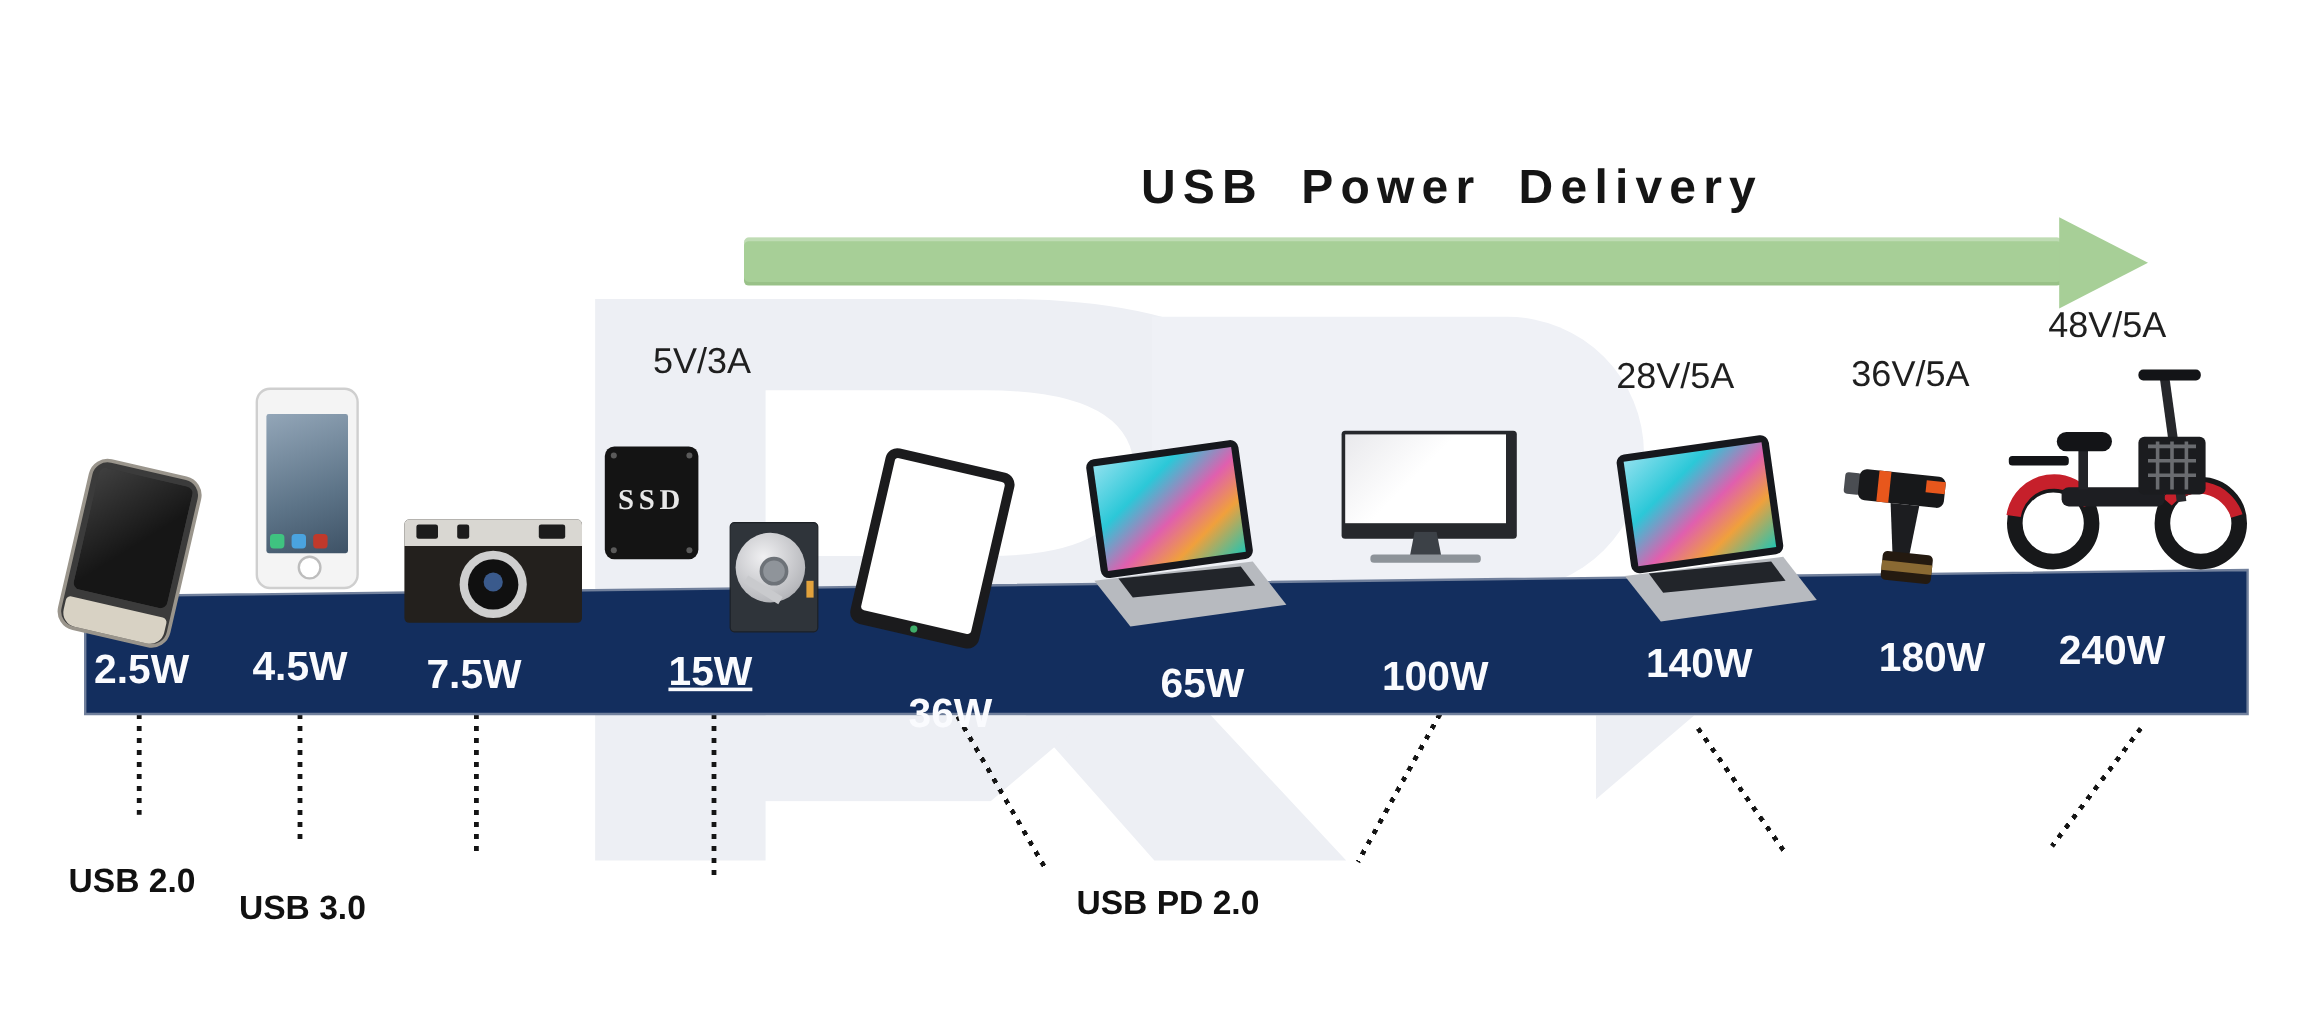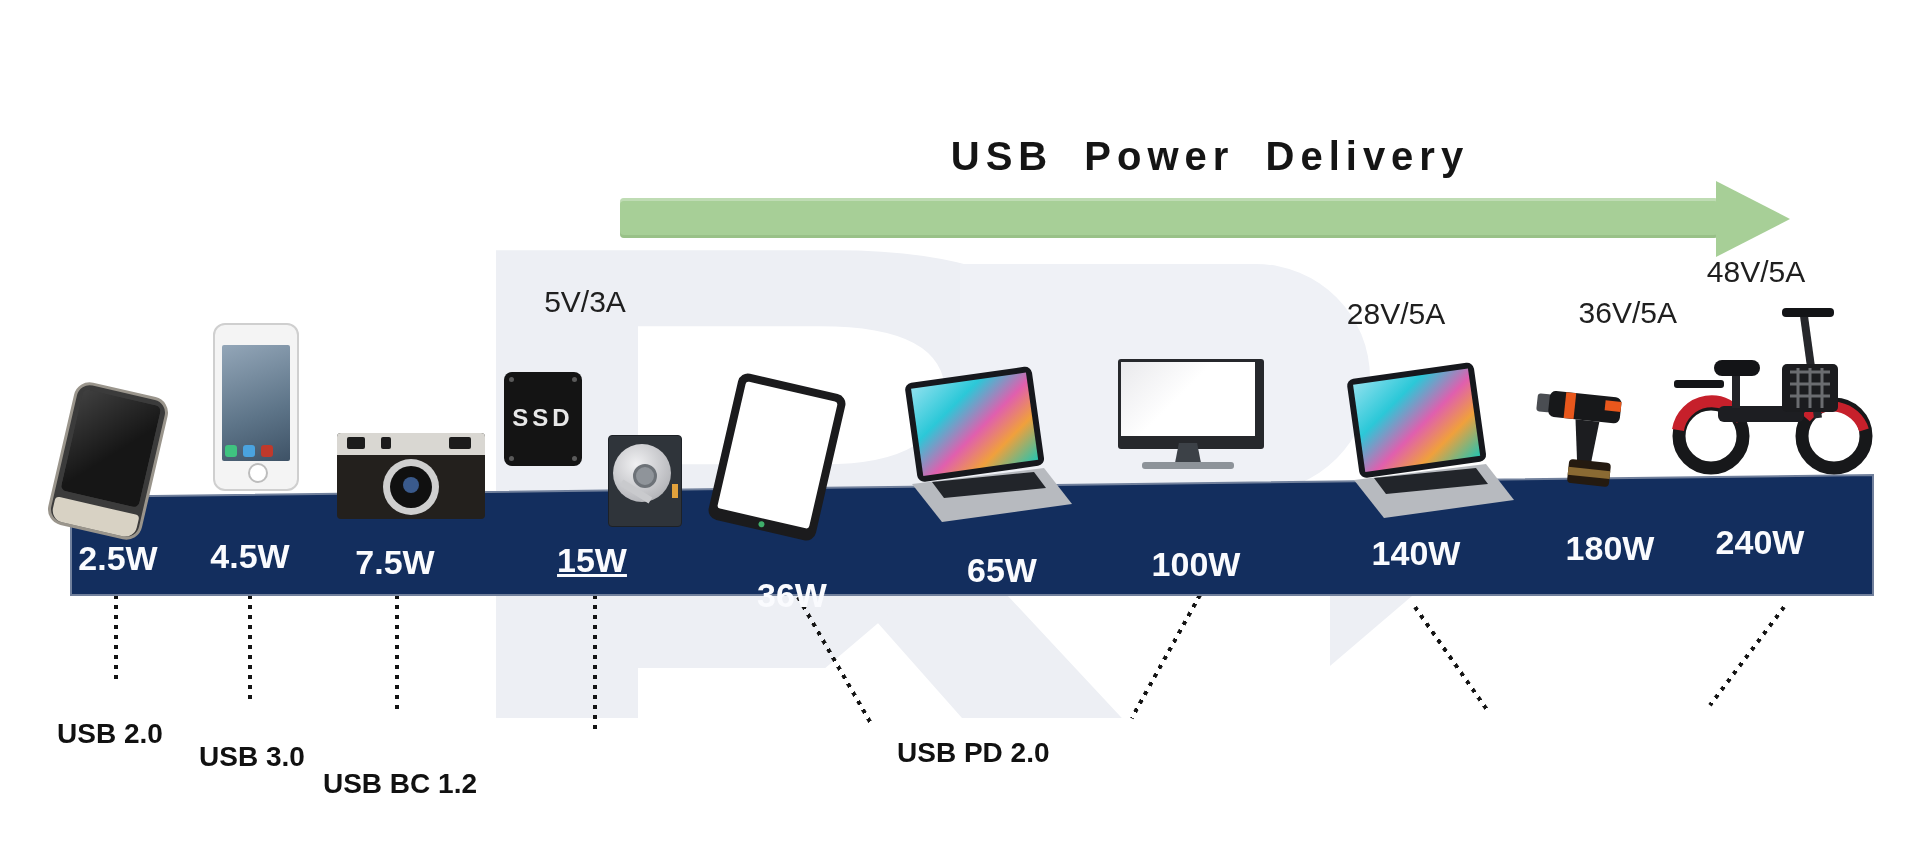--- a/index.html
+++ b/index.html
@@ -62,21 +62,21 @@
   .camera .top{position:absolute;left:0;right:0;top:0;height:22px;background:#d9d7d2;border-radius:4px 4px 0 0;}
   .camera .k1,.camera .k2,.camera .k3{position:absolute;top:4px;height:12px;background:#1c1c1c;border-radius:2px;}
   .camera .k1{left:10px;width:18px;}.camera .k2{left:44px;width:10px;}.camera .k3{right:14px;width:22px;}
   .camera .ring{position:absolute;left:50%;top:26px;width:56px;height:56px;margin-left:-28px;
       background:#cfcfcf;border-radius:50%;}
   .camera .lens{position:absolute;left:50%;top:33px;width:42px;height:42px;margin-left:-21px;
       background:#101010;border-radius:50%;}
   .camera .glint{position:absolute;left:50%;top:44px;width:16px;height:16px;margin-left:-8px;
       background:#3a5a8c;border-radius:50%;}
   
-  .ssd{width:78px;height:94px;background:#141414;border-radius:8px;color:#e8e8e8;}
+  .ssd{width:78px;height:94px;background:#141414;border-radius:8px;color:#e8e8e8;font-family:Liberation Serif, serif;}
   .ssd .txt{position:absolute;left:0;right:0;top:32px;text-align:center;font-size:24px;font-weight:bold;
       letter-spacing:4px;}
   .ssd i{position:absolute;width:5px;height:5px;background:#5a5a5a;border-radius:50%;}
   .ssd .s1{left:5px;top:5px;}.ssd .s2{right:5px;top:5px;}.ssd .s3{left:5px;bottom:5px;}.ssd .s4{right:5px;bottom:5px;}
   
   .hdd{width:72px;height:90px;background:#2f343a;border:1px solid #1d2126;border-radius:4px;}
   .hdd .platter{position:absolute;left:4px;top:8px;width:58px;height:58px;border-radius:50%;
       background:radial-gradient(circle at 40% 35%,#f0f0f2,#b9babe 70%,#97989c);}
   .hdd .spindle{position:absolute;left:24px;top:28px;width:18px;height:18px;border-radius:50%;
       background:#8f949a;border:3px solid #6d7278;}
@@ -124,35 +124,34 @@
   <div class="abs watt" style="left:592px;top:509px;text-decoration:underline;">15W</div>
   <div class="abs watt" style="left:792px;top:544px;">36W</div>
   <div class="abs watt" style="left:1002px;top:519px;">65W</div>
   <div class="abs watt" style="left:1196px;top:513px;">100W</div>
   <div class="abs watt" style="left:1416px;top:502px;">140W</div>
   <div class="abs watt" style="left:1610px;top:497px;">180W</div>
   <div class="abs watt" style="left:1760px;top:491px;">240W</div>
 
   <div class="abs volt" style="left:585px;top:253px;">5V/3A</div>
   <div class="abs volt" style="left:1396px;top:265px;">28V/5A</div>
-  <div class="abs volt" style="left:1592px;top:264px;text-align:right;">36V/5A</div>
+  <div class="abs volt" style="left:1592px;top:264px;">36V/5A</div>
   <div class="abs volt" style="left:1756px;top:223px;">48V/5A</div>
 
   <div class="abs dots" style="left:114px;top:563px;height:84px;"></div>
   <div class="abs dots" style="left:248px;top:563px;height:109px;"></div>
   <div class="abs dots" style="left:395px;top:563px;height:119px;"></div>
   <div class="abs dots" style="left:593px;top:563px;height:137px;"></div>
   <div class="abs dots" style="left:796px;top:565px;height:148px;transform:rotate(-30deg);"></div>
   <div class="abs dots" style="left:1198px;top:563px;height:141px;transform:rotate(29deg);"></div>
   <div class="abs dots" style="left:1413px;top:575px;height:129px;transform:rotate(-35deg);"></div>
   <div class="abs dots" style="left:1782px;top:575px;height:123px;transform:rotate(37deg);"></div>
 
   <div class="abs std center" style="left:110px;top:686px;">USB 2.0</div>
   <div class="abs std center" style="left:252px;top:709px;">USB 3.0</div>
-  <div class="abs std center" style="left:400px;top:736px;">USB BC 1.2</div>
   <div class="abs std" style="left:897px;top:705px;text-align:center;">USB PD 2.0</div>
 
   <div class="abs dev phone" style="left:60px;top:356px;">
     <div class="body"></div>
     <div class="scr"></div>
     <div class="chin"></div>
   </div>
 
   <div class="abs dev iphone" style="left:213px;top:291px;">
     <div class="scr"></div>

